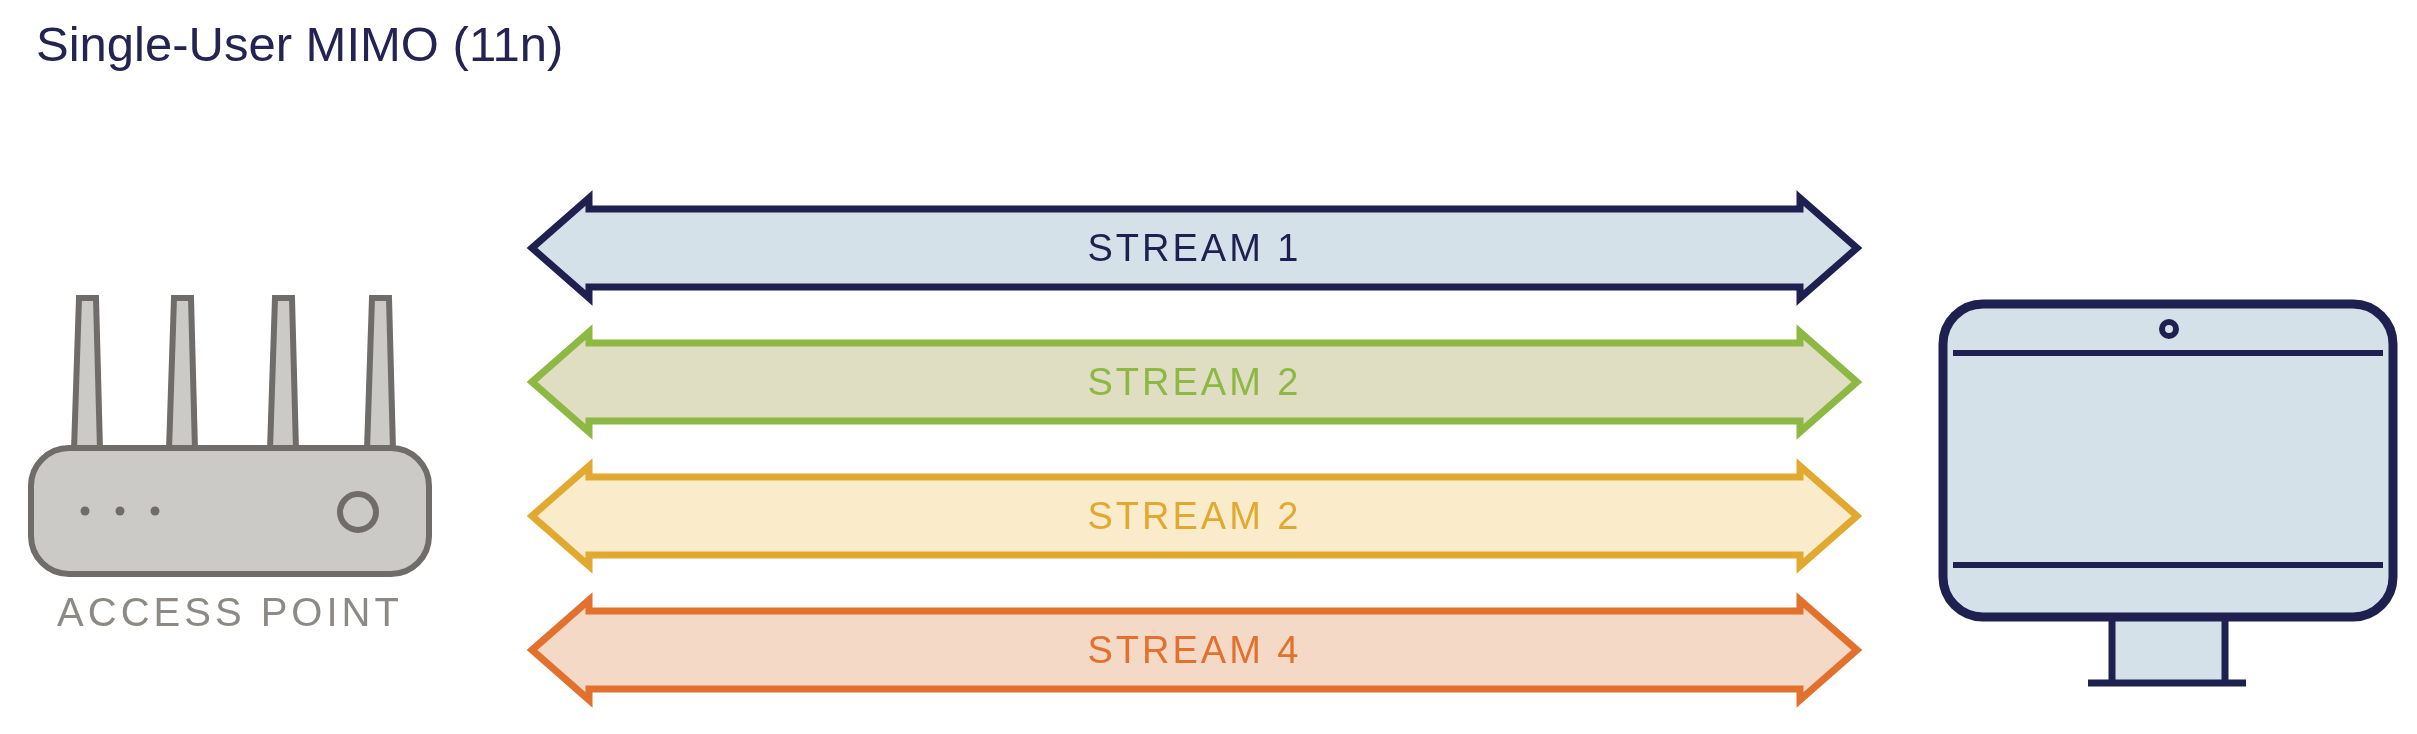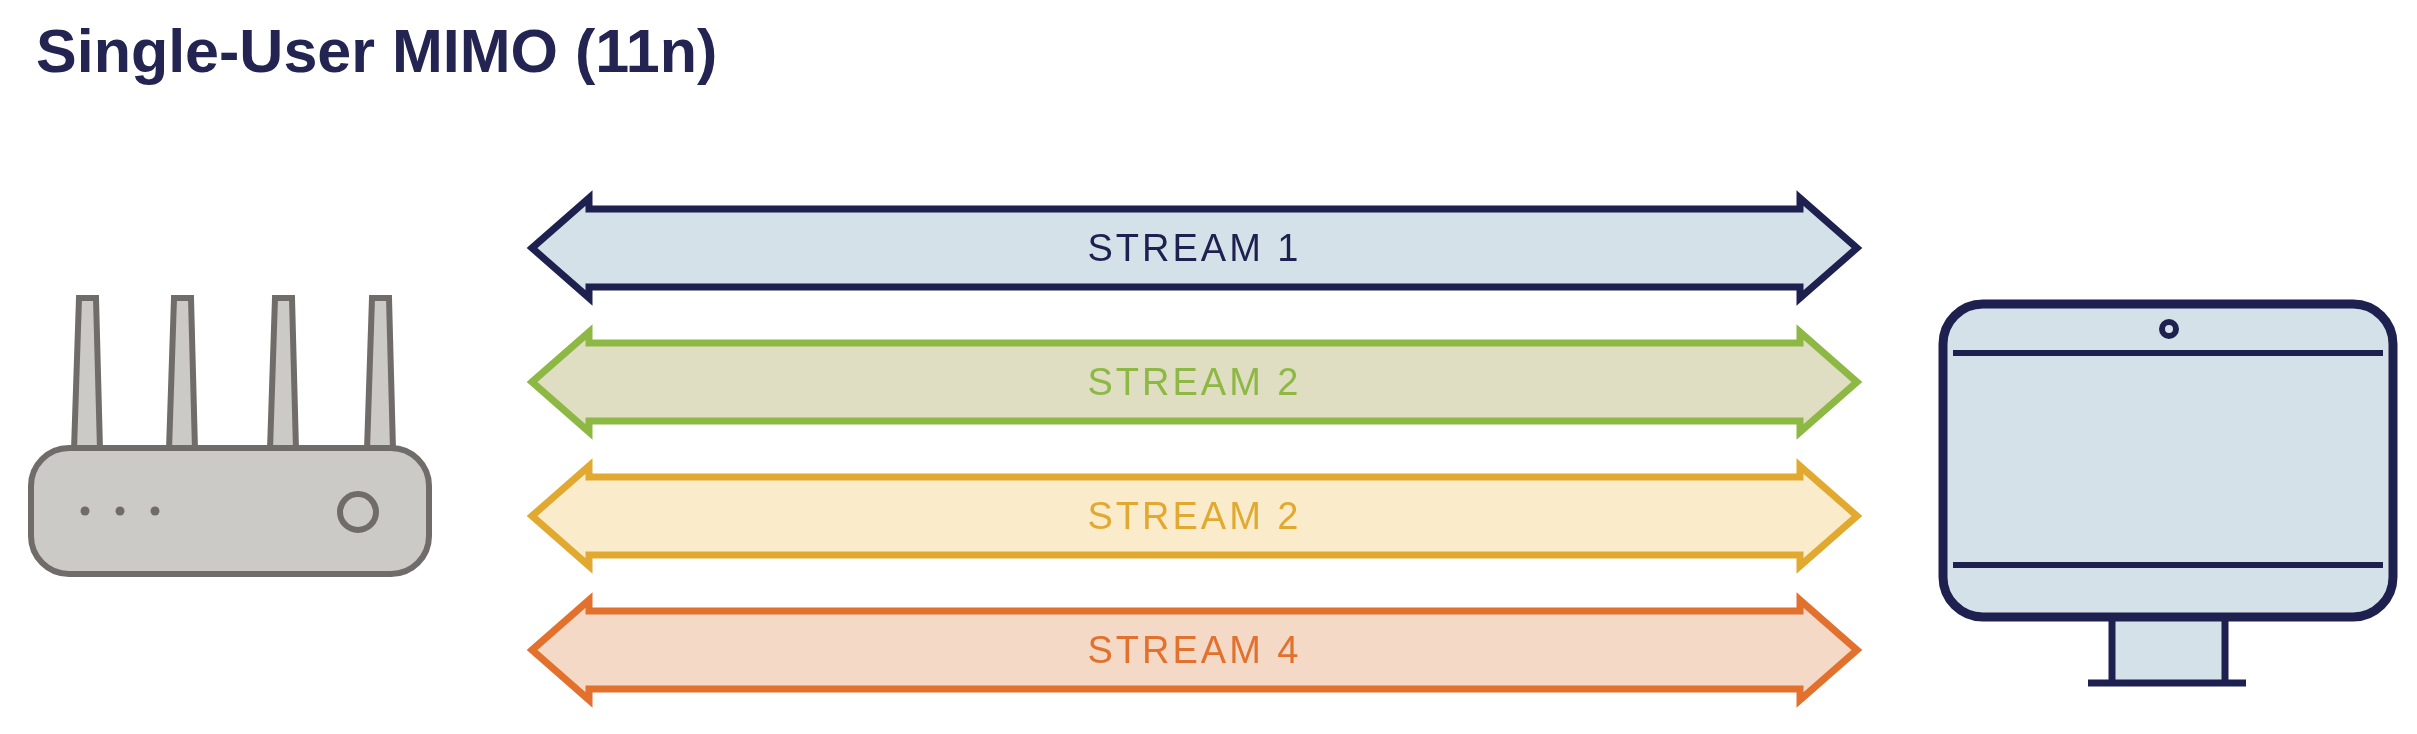--- a/index.html
+++ b/index.html
@@ -6,22 +6,22 @@
   html, body { background: #ffffff; }
   body {
     width: 2417px; height: 734px;
     position: relative;
     font-family: "Liberation Sans", "DejaVu Sans", sans-serif;
     overflow: hidden;
   }
   .title {
     position: absolute;
     left: 36px; top: 16px;
-    font-size: 61px;
-    font-weight: bold;
+    font-size: 49px;
+    font-weight: normal;
     letter-spacing: 0px;
     color: #232452;
     white-space: nowrap;
   }
   
   .ap-wrap { position: absolute; left: 28px; top: 290px; width: 404px; }
   .ap-wrap svg { display: block; overflow: visible; }
   .ap-label {
     position: absolute;
     left: 0; top: 300px; width: 404px;
@@ -68,20 +68,21 @@
     <polygon points="344,8 361,8 365,160 339,160" stroke-width="6" fill="#cccac6" stroke="#6f6c69"></polygon>
 
     <rect x="3" y="158" width="398" height="126" rx="38" ry="38" stroke-width="6" fill="#cccac6" stroke="#6f6c69"></rect>
 
     <circle cx="57" cy="221" r="4.5" fill="#6f6c69"></circle>
     <circle cx="92" cy="221" r="4.5" fill="#6f6c69"></circle>
     <circle cx="127" cy="221" r="4.5" fill="#6f6c69"></circle>
 
     <circle cx="330" cy="222" r="18" fill="none" stroke-width="6" stroke="#6f6c69"></circle>
   </svg>
+  <div class="ap-label" style="color: rgb(141, 138, 134);">ACCESS POINT</div>
 </div>
 
 <div class="stream stream-1">
   <svg width="1325" height="100" viewBox="0 0 1325 100">
     <polygon points="0,50 57,0 57,11 1268,11 1268,0 1325,50 1268,100 1268,89 57,89 57,100" stroke-width="7" stroke-linejoin="miter" fill="#d5e1e8" stroke="#1e2150"></polygon>
   </svg>
   <div class="stream-label" style="color: rgb(30, 33, 80);">STREAM 1</div>
 </div>
 
 <div class="stream stream-2">

